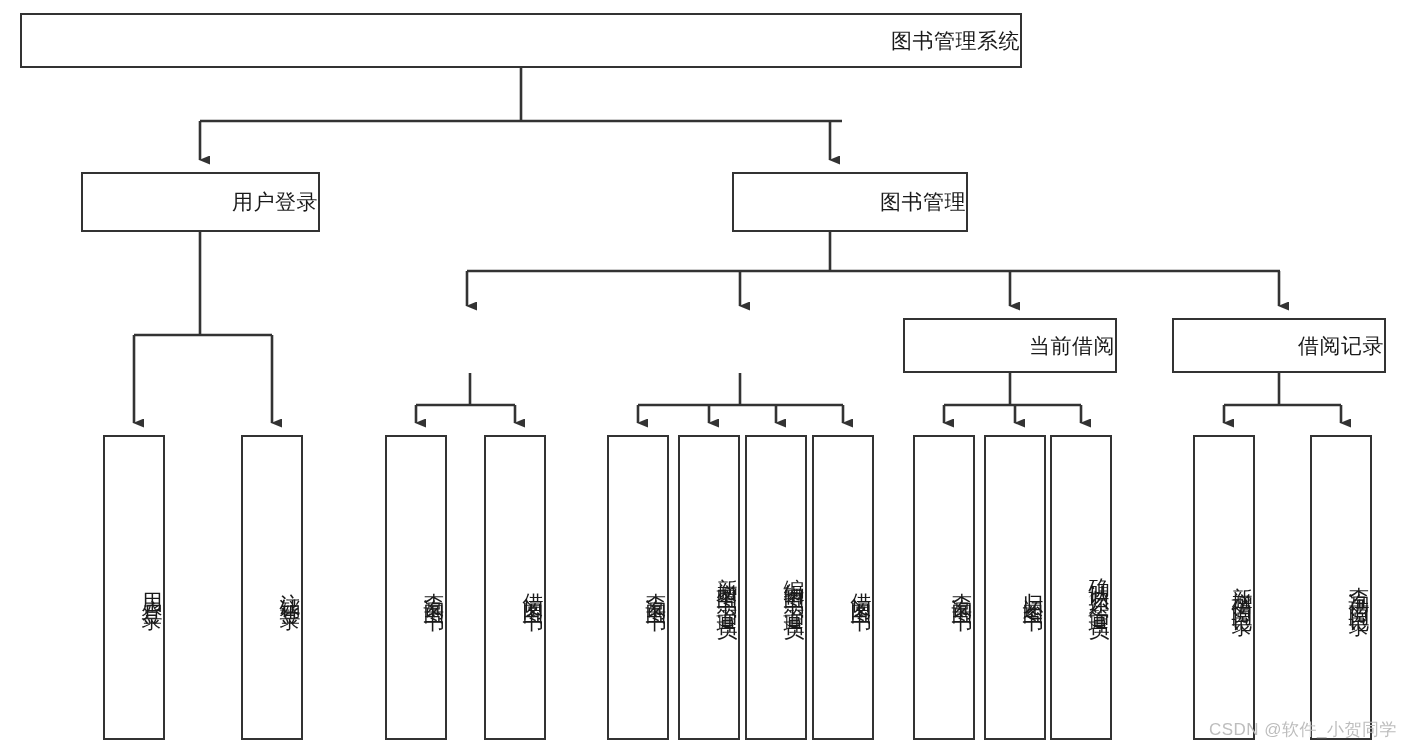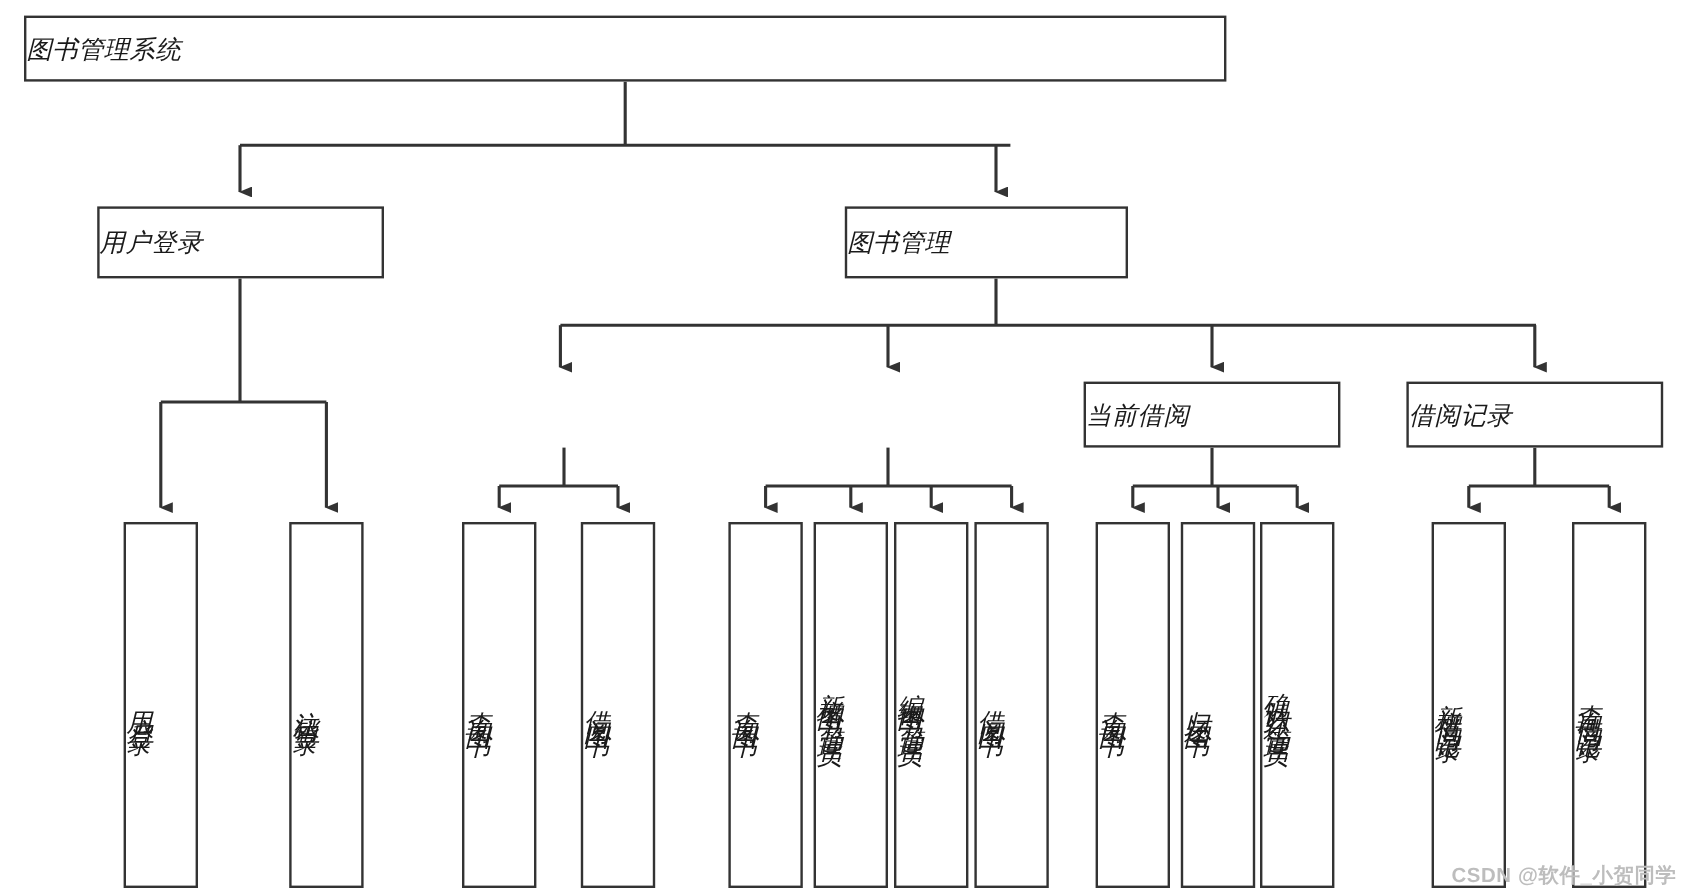--- a/index.html
+++ b/index.html
@@ -25,23 +25,22 @@
     height: 747px;
     pointer-events: none;
   }
   .node {
     position: absolute;
     box-sizing: border-box;
     background: #ffffff;
     border: 2.5px solid #333333;
     display: flex;
     align-items: center;
-    justify-content: flex-start;
+    justify-content: flex-end;
     color: #1a1a1a;
-    font-style: italic;
   }
   .node.horizontal {
     font-size: 21px;
     letter-spacing: 0.5px;
   }
   .node.vertical {
     font-size: 21px;
   }
   .node.vertical .vlabel {
     writing-mode: vertical-rl;
@@ -55,21 +54,20 @@
     white-space: nowrap;
   }
   #watermark {
     position: absolute;
     right: 8px;
     bottom: 6px;
     font-size: 17px;
     color: #bdbdbd;
     white-space: nowrap;
     letter-spacing: 0.5px;
-    font-weight: bold;
   }
 </style>
 </head>
 <body>
 
 <div id="canvas">
 
   <svg class="connectors" viewBox="0 0 1405 747" xmlns="http://www.w3.org/2000/svg">
     <defs>
       <marker id="arrow" markerWidth="9" markerHeight="11" refX="4.5" refY="10" orient="auto" markerUnits="userSpaceOnUse">
@@ -121,21 +119,21 @@
     </g>
   </svg>
 
   <div class="node horizontal" style="left:20px; top:13px; width:1002px; height:55px;">
     <span class="node-label">图书管理系统</span>
   </div>
 
   <div class="node horizontal" style="left:81px; top:172px; width:239px; height:60px;">
     <span class="node-label">用户登录</span>
   </div>
-  <div class="node horizontal" style="left:704px; top:172px; width:236px; height:60px;">
+  <div class="node horizontal" style="left:732px; top:172px; width:236px; height:60px;">
     <span class="node-label">图书管理</span>
   </div>
 
   <div class="node horizontal" style="left:1172px; top:318px; width:214px; height:55px;">
     <span class="node-label">借阅记录</span>
   </div>
   <div class="node horizontal" style="left:903px; top:318px; width:214px; height:55px;">
     <span class="node-label">当前借阅</span>
   </div>
 

